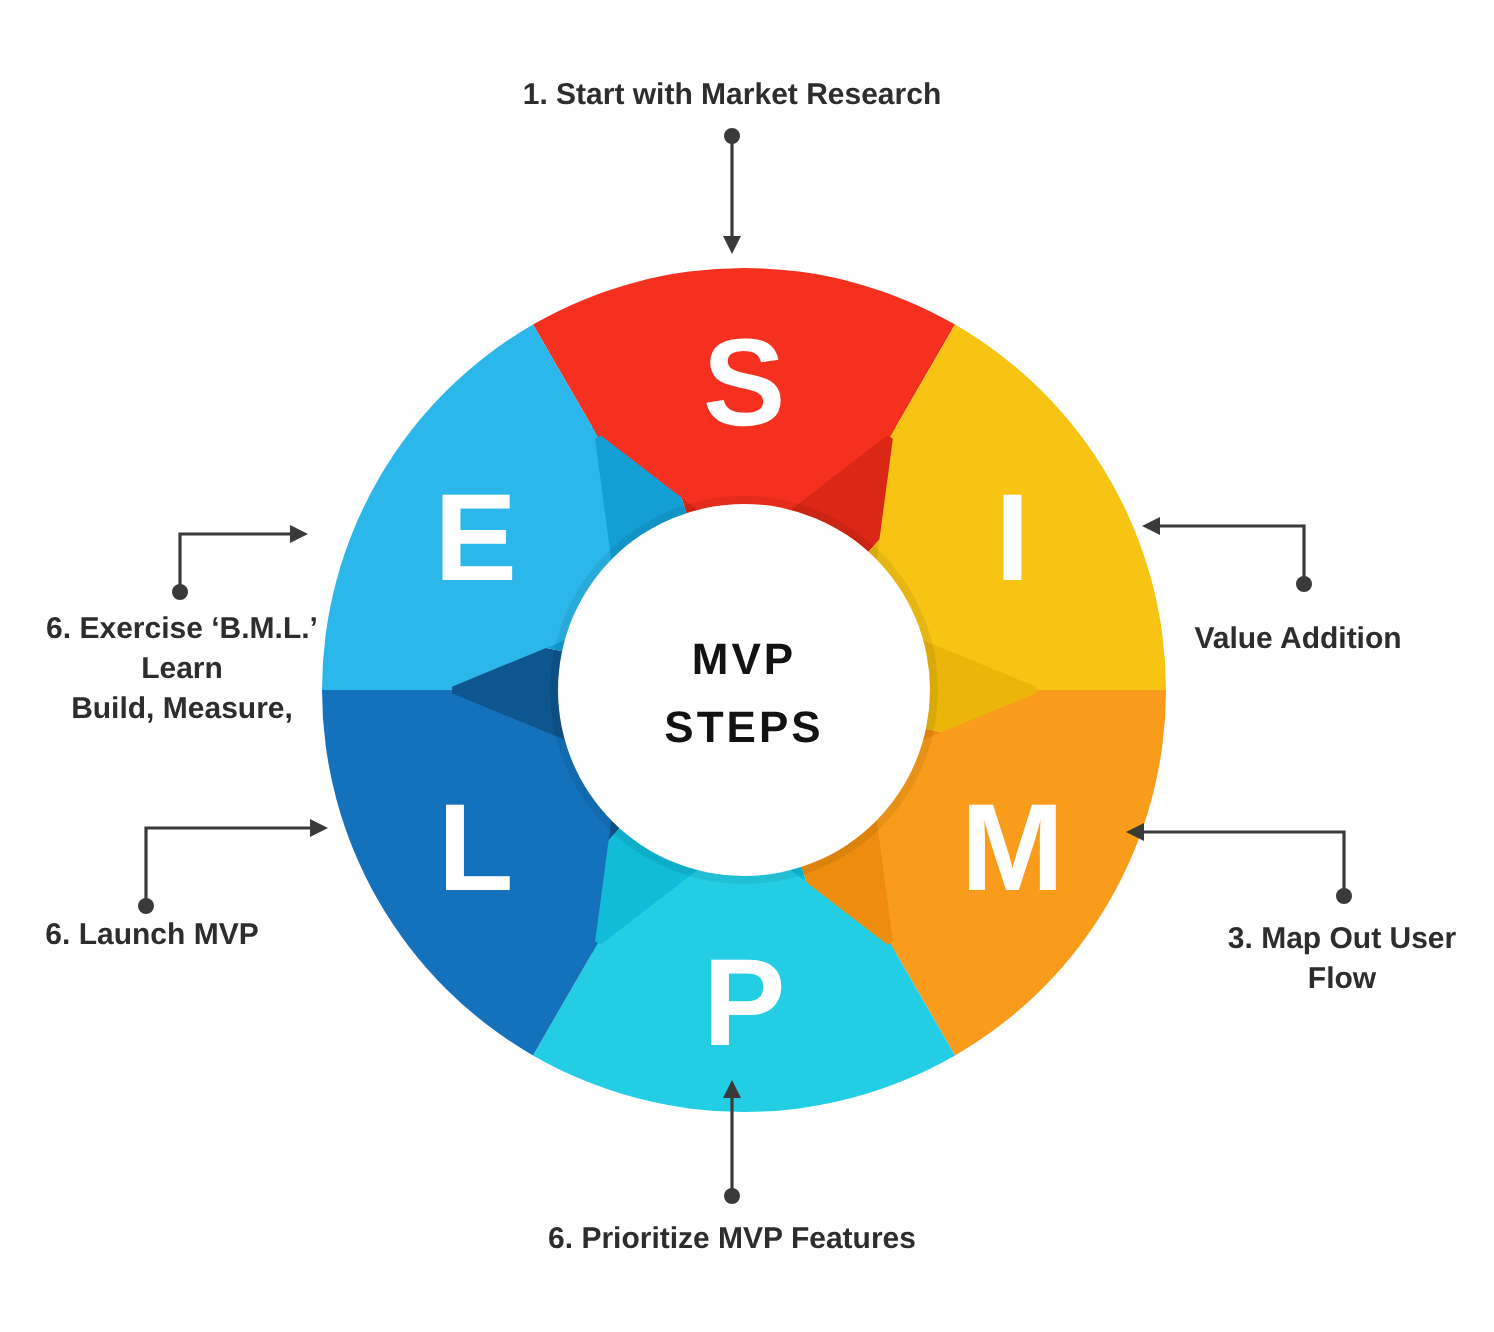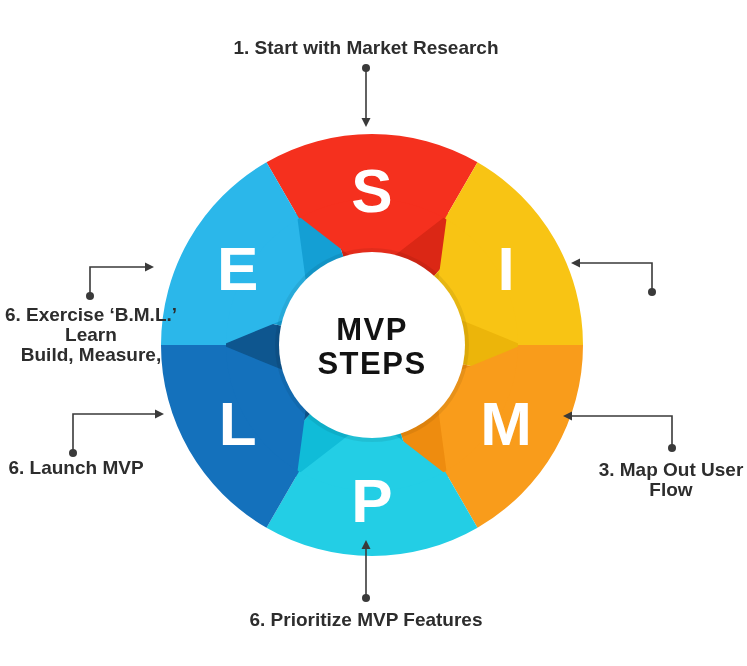--- a/index.html
+++ b/index.html
@@ -4,26 +4,26 @@
 <style>
   html,body{margin:0;padding:0;background:#ffffff;}
   .canvas{
     position:relative;width:747px;height:666px;background:#ffffff;
     font-family:"Liberation Sans", sans-serif;overflow:hidden;
   }
   .wheel-svg{position:absolute;left:160px;top:133px;width:424px;height:424px;}
   .arrows-svg{position:absolute;left:0;top:0;width:747px;height:666px;pointer-events:none;}
   .center-label{
     position:absolute;left:372px;top:347px;transform:translate(-50%,-50%);
-    text-align:center;font-weight:800;font-size:31px;line-height:34px;
+    text-align:center;font-weight:800;font-size:22px;line-height:34px;
     letter-spacing:1.5px;color:#121212;white-space:nowrap;
   }
   .step-label{
     position:absolute;transform:translate(-50%,-50%);text-align:center;
-    font-weight:700;font-size:19px;line-height:20px;color:#2d2d2d;white-space:nowrap;
+    font-weight:700;font-size:15px;line-height:20px;color:#2d2d2d;white-space:nowrap;
   }
   .step-label span{display:block;}
   .l1{left:366px;top:48px;}
   .l2{left:649px;top:320px;}
   .l3{left:671px;top:480px;}
   .l4{left:366px;top:620px;}
   .l5{left:76px;top:468px;}
   .l6{left:91px;top:335px;}
 </style>
 </head>
@@ -96,20 +96,21 @@
         <circle cx="90" cy="296" r="4" fill="#3a3a3a"></circle>
         <polygon points="154,267 145,262.5 145,271.5" fill="#3a3a3a"></polygon>
       </g>
     </svg>
 
   <div class="step-label l1">
     <span>1. Start with Market Research</span>
   </div>
 
   <div class="step-label l2">
+    <span>Value Addition</span>
   </div>
 
   <div class="step-label l3">
     <span>3. Map Out User</span>
     <span>Flow</span>
   </div>
 
   <div class="step-label l4">
     <span>6. Prioritize MVP Features</span>
   </div>

